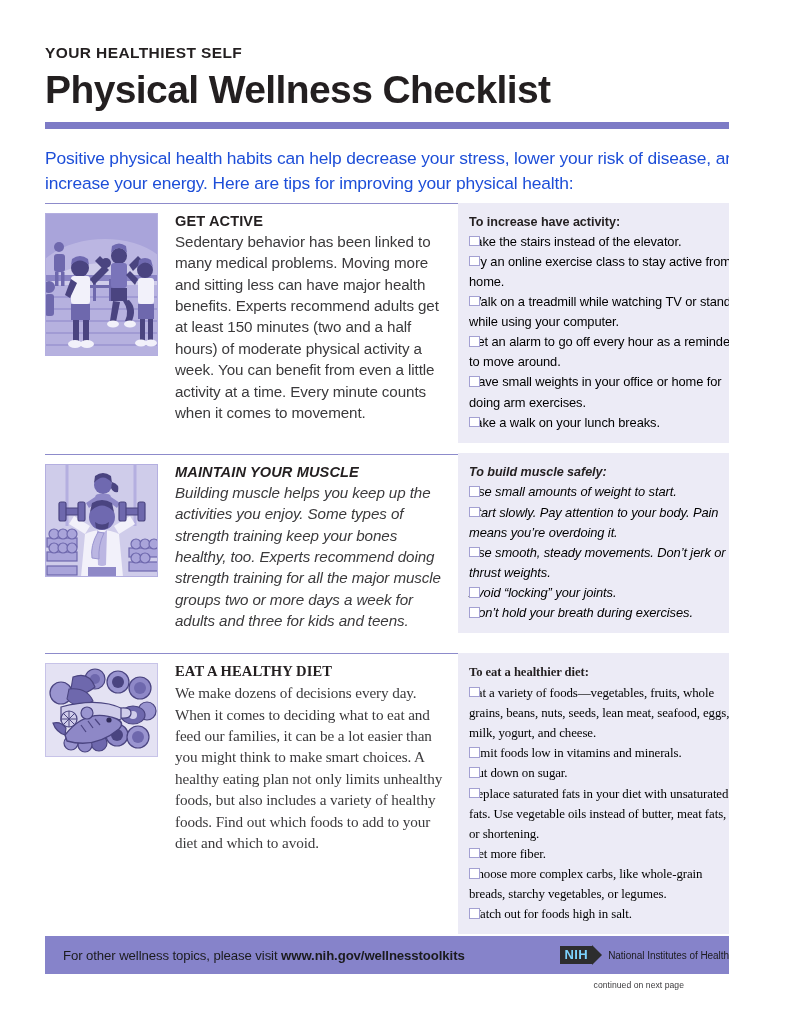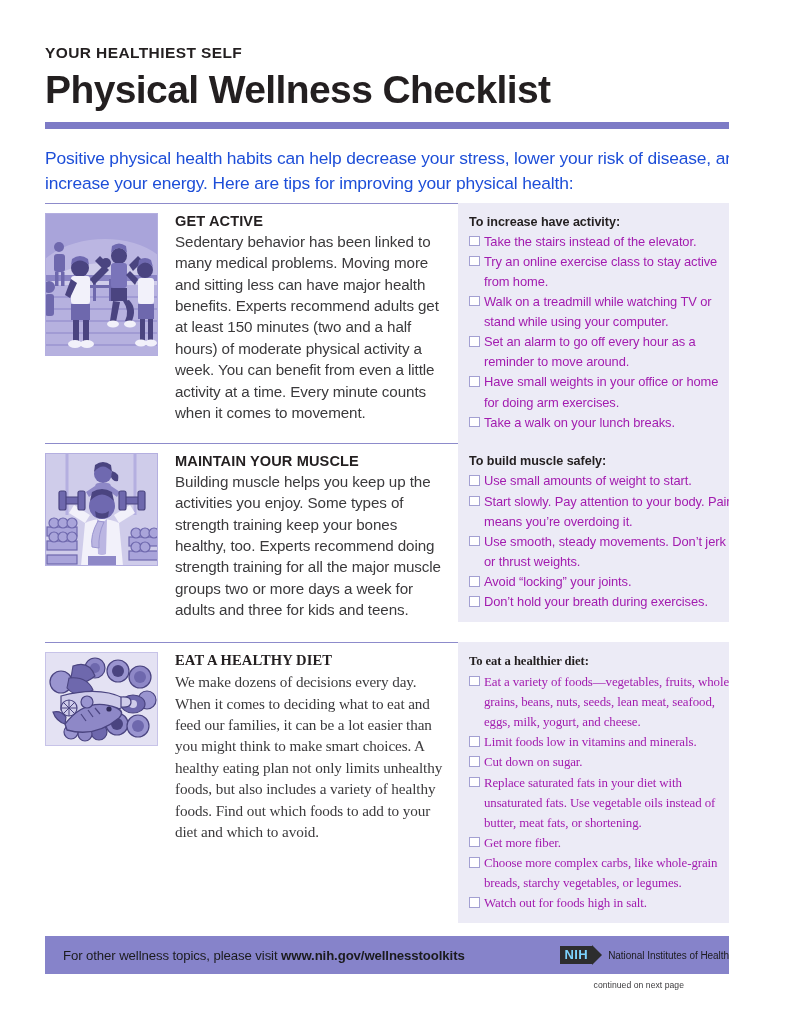--- a/index.html
+++ b/index.html
@@ -124,22 +124,21 @@
     font-weight: bold;
     color: #231f20;
     margin-bottom: 3px;
     letter-spacing: -0.05px;
   }
   ul.checks { list-style: none; }
   ul.checks li {
     position: relative;
     font-size: 12.9px;
     line-height: 1.56;
-    color: #a21caf;
-    padding-left: 15px;
+    color: #000000;
     letter-spacing: -0.1px;
     margin-bottom: 0px;
   }
   ul.checks li::before {
     content: "";
     position: absolute;
     left: 0;
     top: 4px;
     width: 8.5px;
     height: 8.5px;
@@ -309,21 +308,21 @@
           <li>Take the stairs instead of the elevator.</li>
           <li>Try an online exercise class to stay active from home.</li>
           <li>Walk on a treadmill while watching TV or stand while using your computer.</li>
           <li>Set an alarm to go off every hour as a reminder to move around.</li>
           <li>Have small weights in your office or home for doing arm exercises.</li>
           <li>Take a walk on your lunch breaks.</li>
         </ul>
       </div>
     </div>
 
-    <div class="section" style="">
+    <div class="section" style="margin-top:11px;font-style:italic;">
       <div class="thumb thumb-2">
         <div class="thumb-img">
           <svg class="ill" viewBox="0 0 113 113" preserveAspectRatio="none" aria-hidden="true">
             <rect x="0" y="0" width="113" height="113" fill="#cfccea"></rect>
             <g stroke="#b4afe0" stroke-width="3" fill="none">
               <path d="M22 0 V62"></path>
                 <path d="M90 0 V62"></path>
             </g>
 
             <g fill="#a9a4da" stroke="#6e68ad" stroke-width="1.2">

